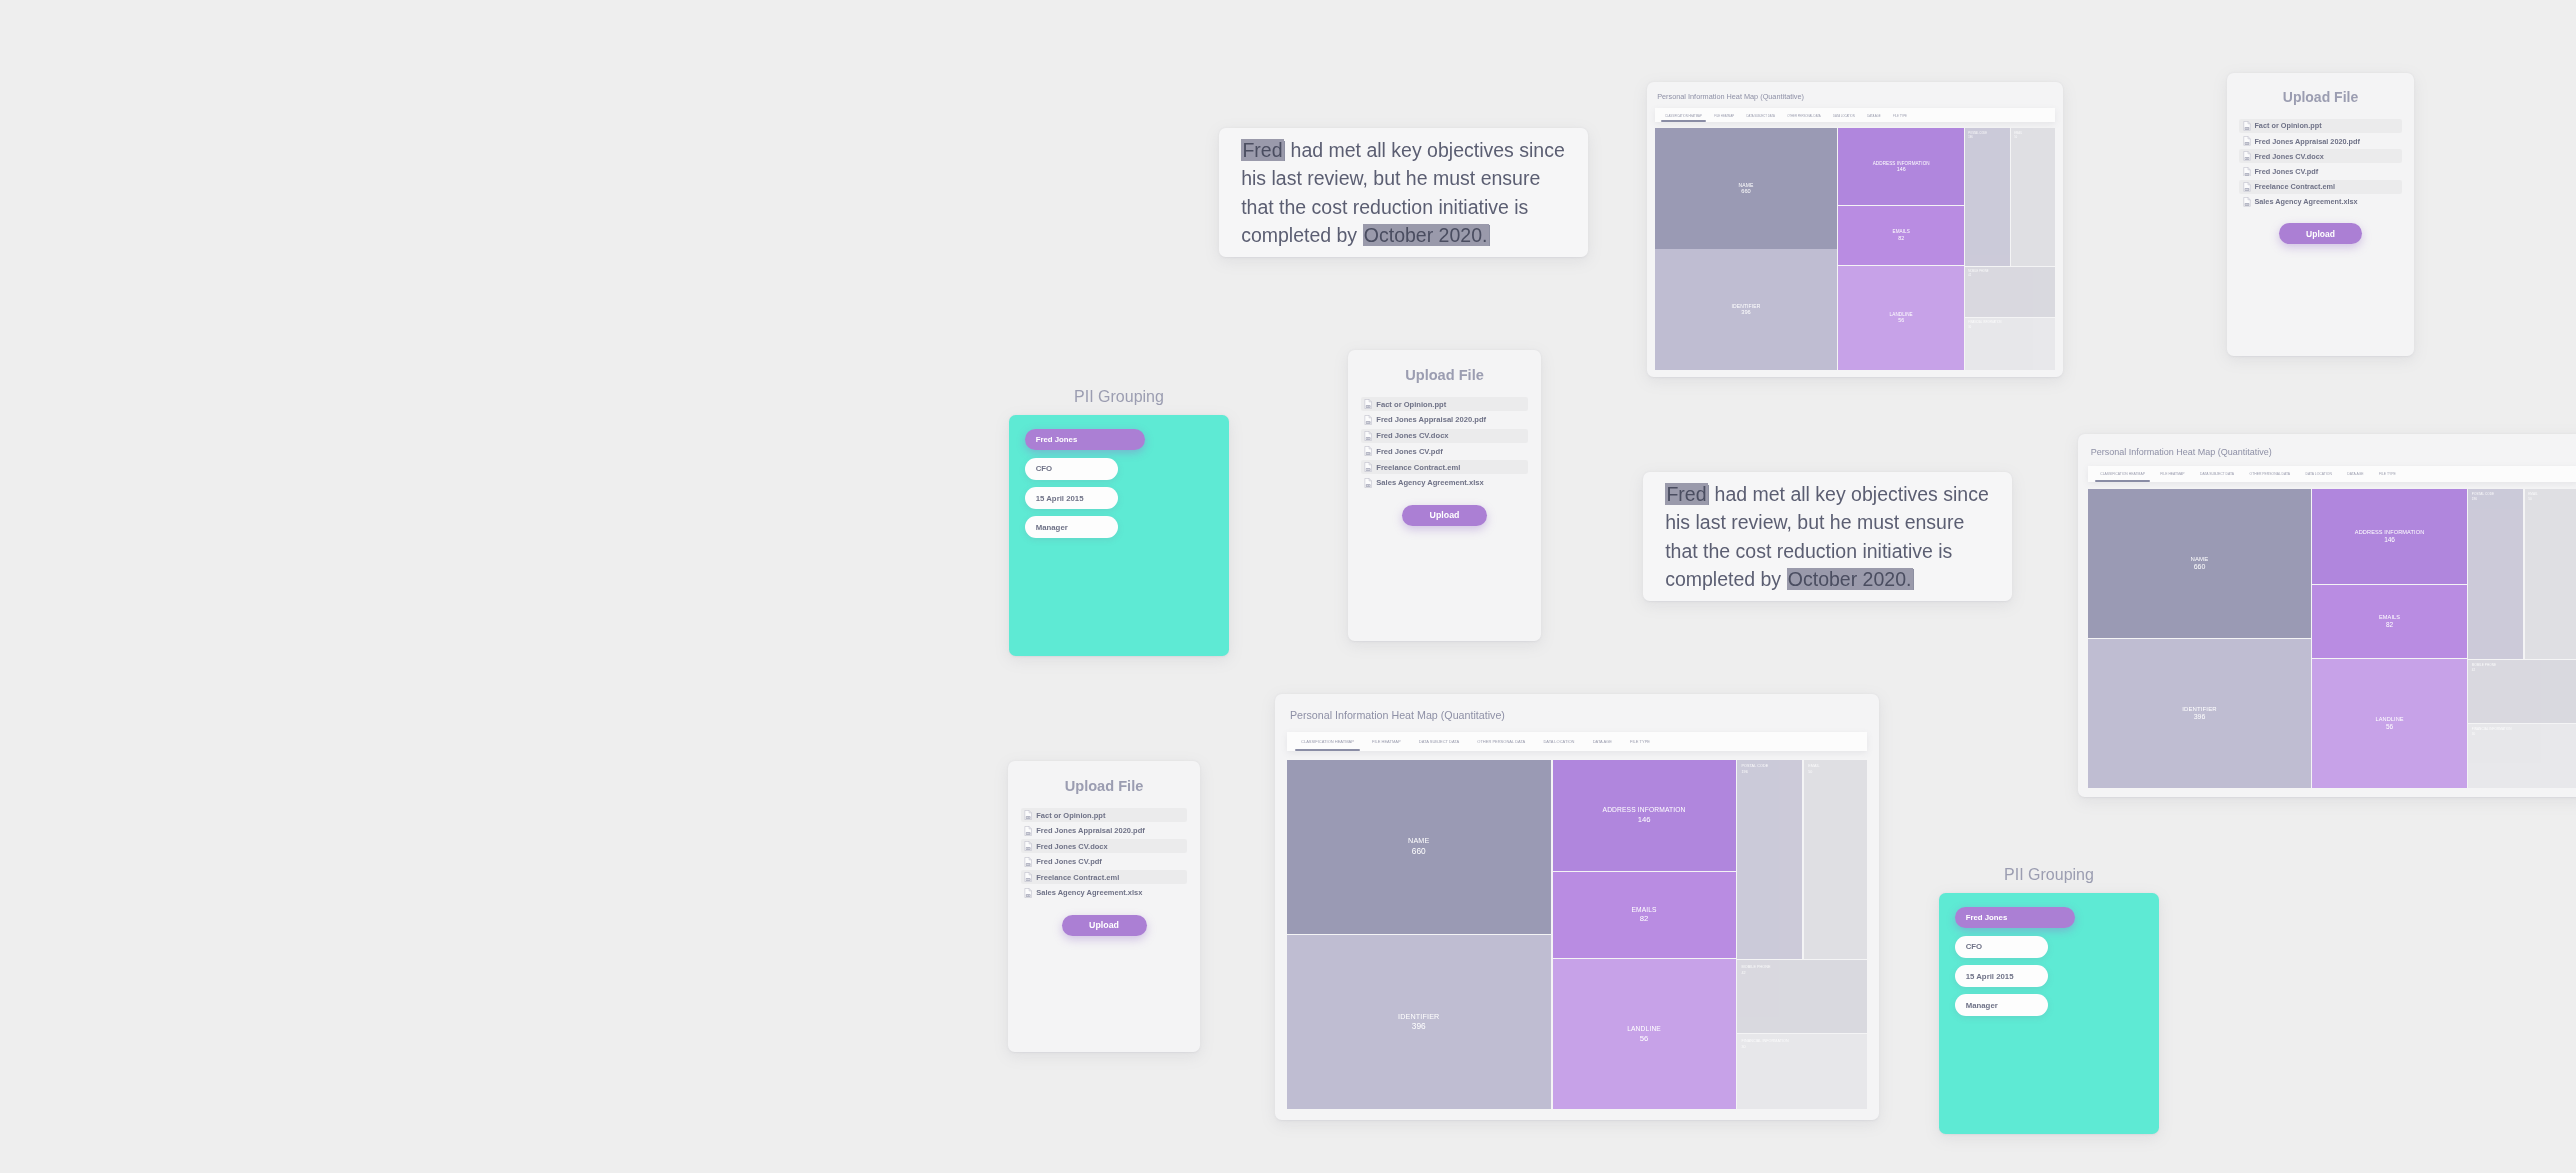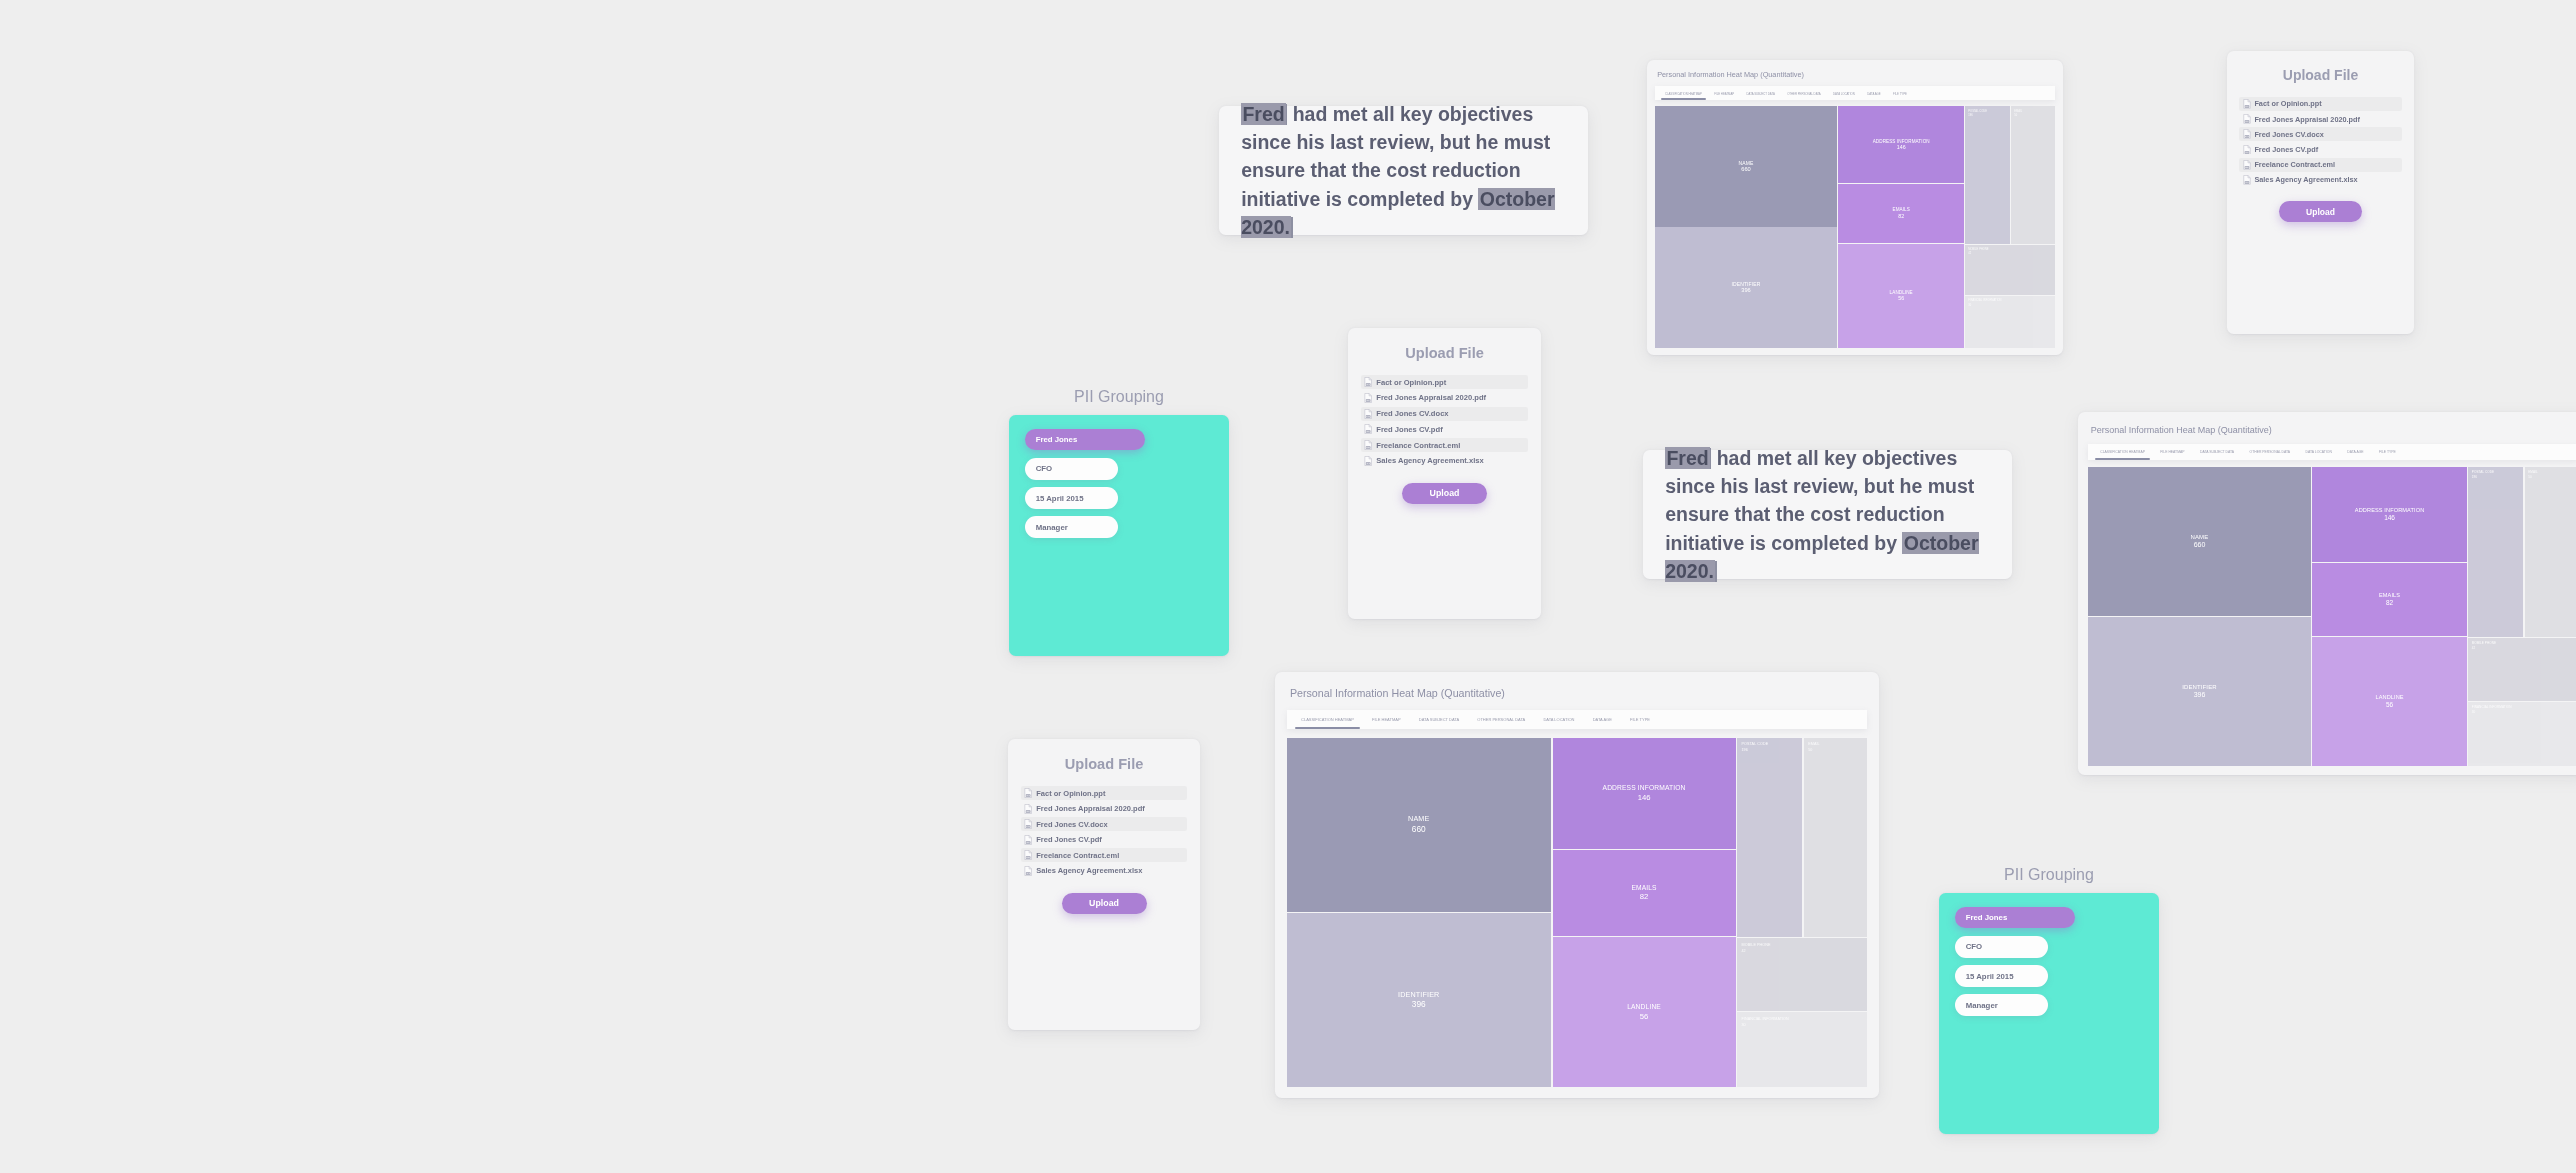--- a/index.html
+++ b/index.html
@@ -9,24 +9,25 @@
     font-family: "Liberation Sans", sans-serif;
     overflow: hidden;
   }
   #board { position: relative; width: 2576px; height: 1174px; }
 
   .card {
     position: absolute;
     background: #f4f4f5;
     border-radius: 6.7px;
     box-shadow: 0 4px 14.8px rgba(120,120,140,.13), 0 0.7px 2px rgba(120,120,140,.10);
+    margin-top: 22px;
   }
 
   
-  .textcard { background: #f6f6f7; display: flex; align-items: center; font-weight: bold; }
+  .textcard { background: #f6f6f7; display: flex; align-items: center; }
   .textcard .body {
     color: #5b5e72;
     line-height: 1.45;
     padding: 0 6%;
     width: 100%;
   }
   .hl { background: #9a9aab; color: #4a4d60; padding: 0 1.3px; position: relative; }
   .caret { display:inline-block; width:1.3px; background:#8d8fa1; vertical-align:-14%; }
 
   

